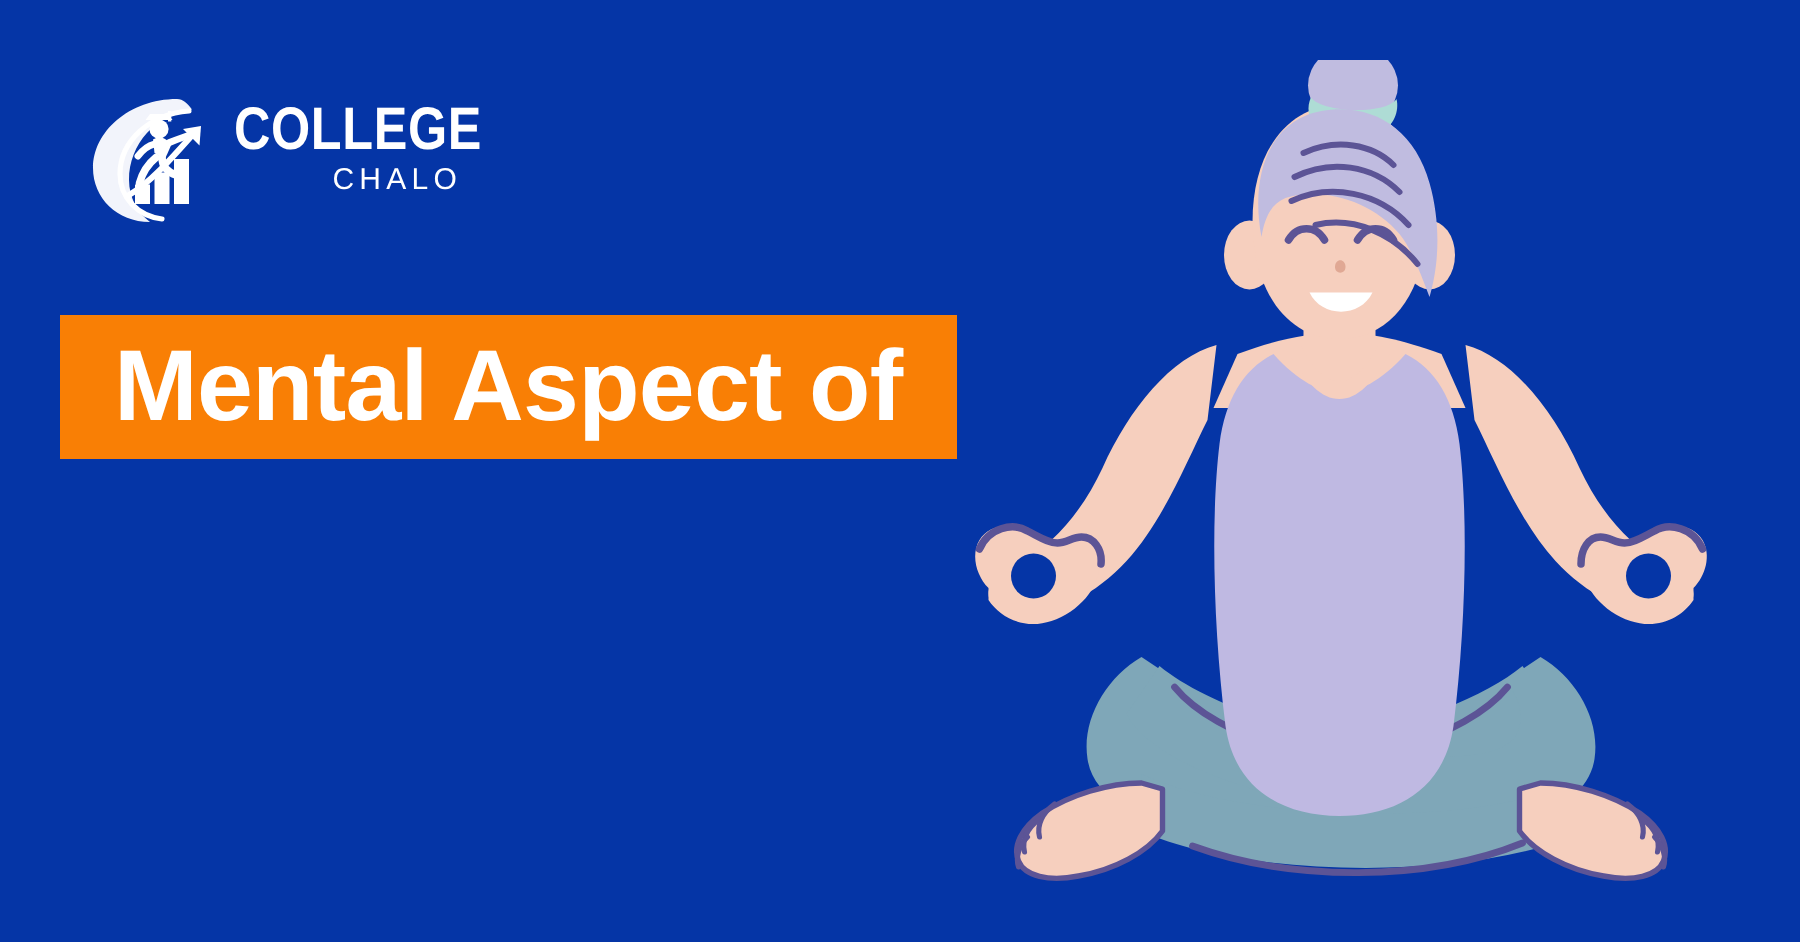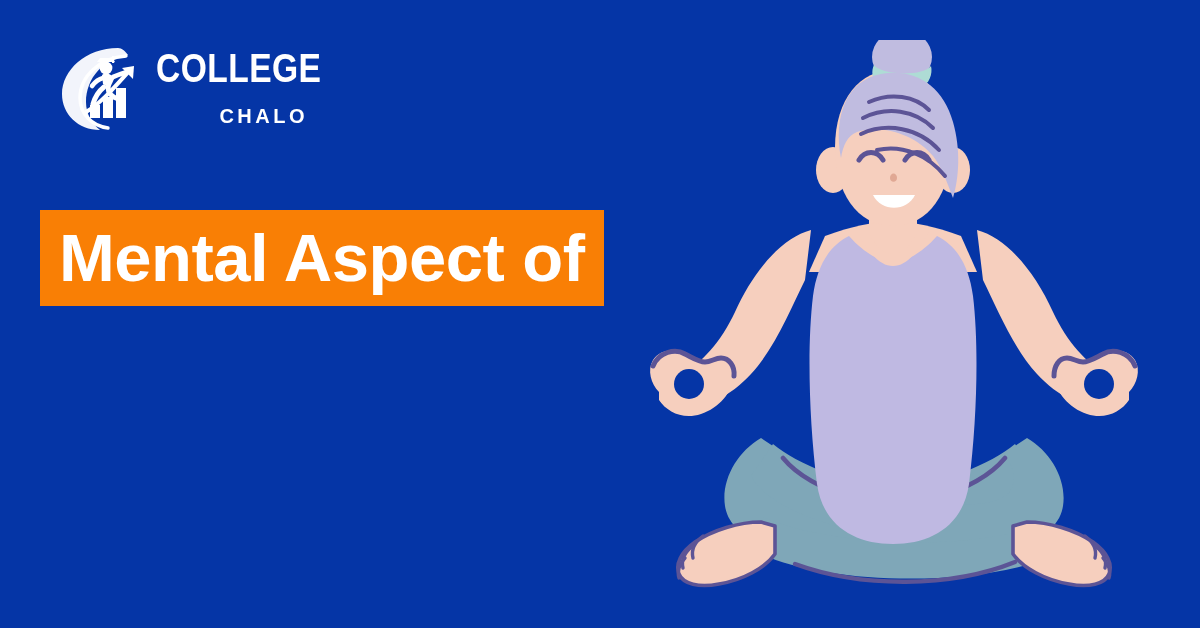--- a/index.html
+++ b/index.html
@@ -13,21 +13,21 @@
     height: 628px;
     overflow: hidden;
     background: #0535A6;
     font-family: "Liberation Sans", sans-serif;
   }
 
   
   #logo {
     position: absolute;
     left: 56px;
-    top: 42px;
+    top: 60px;
     width: 250px;
     height: 92px;
   }
   #logo-mark {
     position: absolute;
     left: 0;
     top: 0;
     width: 98px;
     height: 92px;
   }
@@ -46,26 +46,26 @@
     letter-spacing: 0.5px;
     line-height: 40px;
     transform: scaleX(0.84);
     transform-origin: left center;
     white-space: nowrap;
   }
   .logo-chalo {
     display: block;
     color: #ffffff;
     font-size: 20px;
-    font-weight: 700;
+    font-weight: 400;
     letter-spacing: 3.5px;
     line-height: 24px;
     text-align: right;
     width: 152px;
-    margin-top: 16px;
+    margin-top: 2px;
     white-space: nowrap;
   }
 
   
   #headline {
     position: absolute;
     left: 40px;
     top: 210px;
     width: 700px;
   }
@@ -74,21 +74,21 @@
     margin-bottom: 13px;
   }
   .headline-bar {
     display: inline-block;
     background: #F97F05;
     color: #ffffff;
     font-size: 67px;
     font-weight: 700;
     line-height: 96px;
     height: 96px;
-    padding: 0 19px;
+    padding: 0 36px;
     letter-spacing: -0.5px;
     white-space: nowrap;
     box-sizing: border-box;
   }
 
   
   #illustration {
     position: absolute;
     left: 585px;
     top: 40px;

